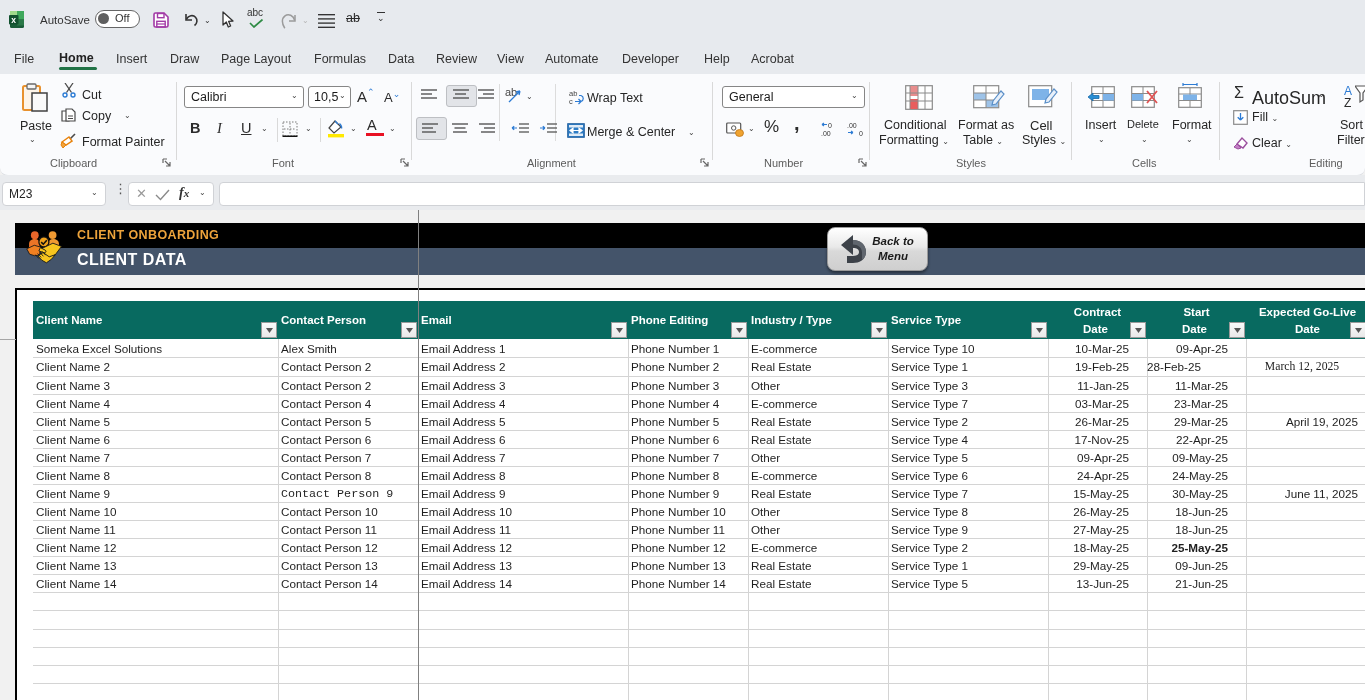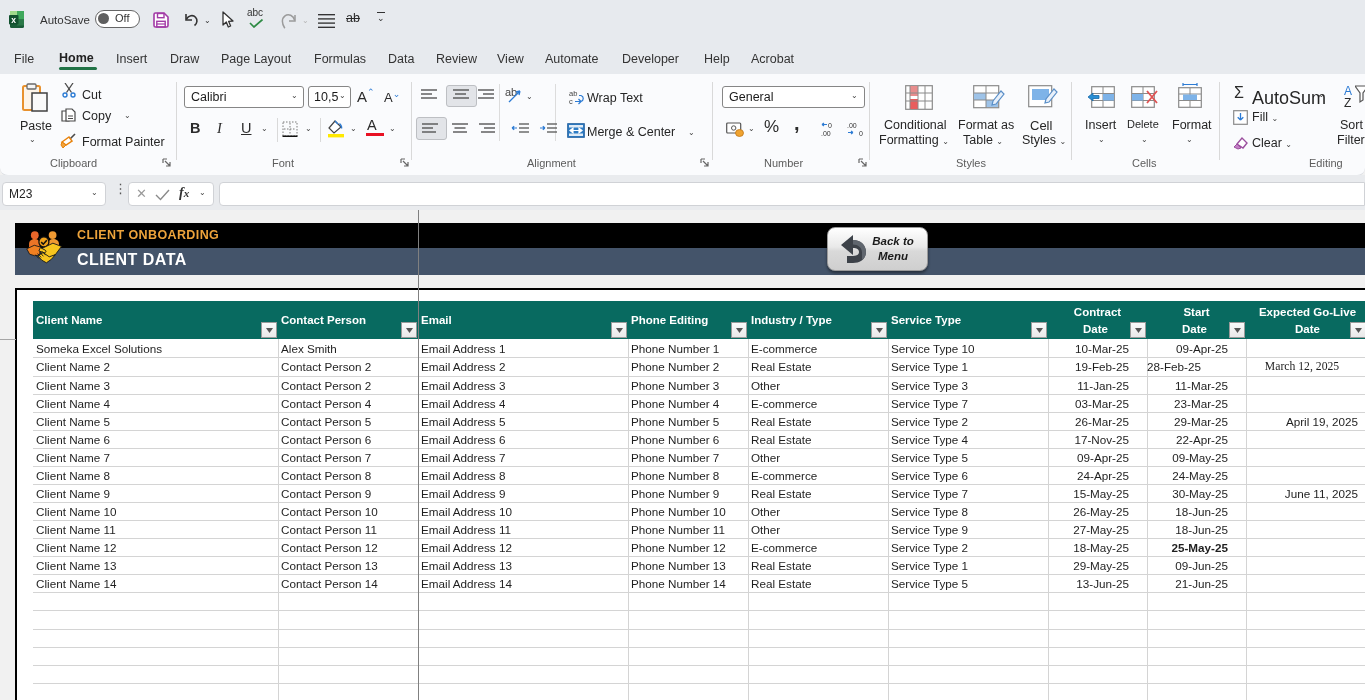--- a/index.html
+++ b/index.html
@@ -589,21 +589,21 @@
       <div class="cell" style="left:1147px;top:449px;width:81px;text-align:right;">09-May-25</div>
       <div class="cell" style="left:36px;top:467px;">Client Name 8</div>
       <div class="cell" style="left:281px;top:467px;">Contact Person 8</div>
       <div class="cell" style="left:421px;top:467px;">Email Address 8</div>
       <div class="cell" style="left:631px;top:467px;">Phone Number 8</div>
       <div class="cell" style="left:751px;top:467px;">E-commerce</div>
       <div class="cell" style="left:891px;top:467px;">Service Type 6</div>
       <div class="cell" style="left:1048px;top:467px;width:81px;text-align:right;">24-Apr-25</div>
       <div class="cell" style="left:1147px;top:467px;width:81px;text-align:right;">24-May-25</div>
       <div class="cell" style="left:36px;top:485px;">Client Name 9</div>
-      <div class="cell" style="left:281px;top:485px;">Contact Person 9</div>
+      <div class="cell" style="left:281px;top:485px;font-family:Liberation Mono, monospace;">Contact Person 9</div>
       <div class="cell" style="left:421px;top:485px;">Email Address 9</div>
       <div class="cell" style="left:631px;top:485px;">Phone Number 9</div>
       <div class="cell" style="left:751px;top:485px;">Real Estate</div>
       <div class="cell" style="left:891px;top:485px;">Service Type 7</div>
       <div class="cell" style="left:1048px;top:485px;width:81px;text-align:right;">15-May-25</div>
       <div class="cell" style="left:1147px;top:485px;width:81px;text-align:right;">30-May-25</div>
       <div class="cell" style="left:1246px;top:485px;width:112px;text-align:right;">June 11, 2025</div>
       <div class="cell" style="left:36px;top:503px;">Client Name 10</div>
       <div class="cell" style="left:281px;top:503px;">Contact Person 10</div>
       <div class="cell" style="left:421px;top:503px;">Email Address 10</div>

